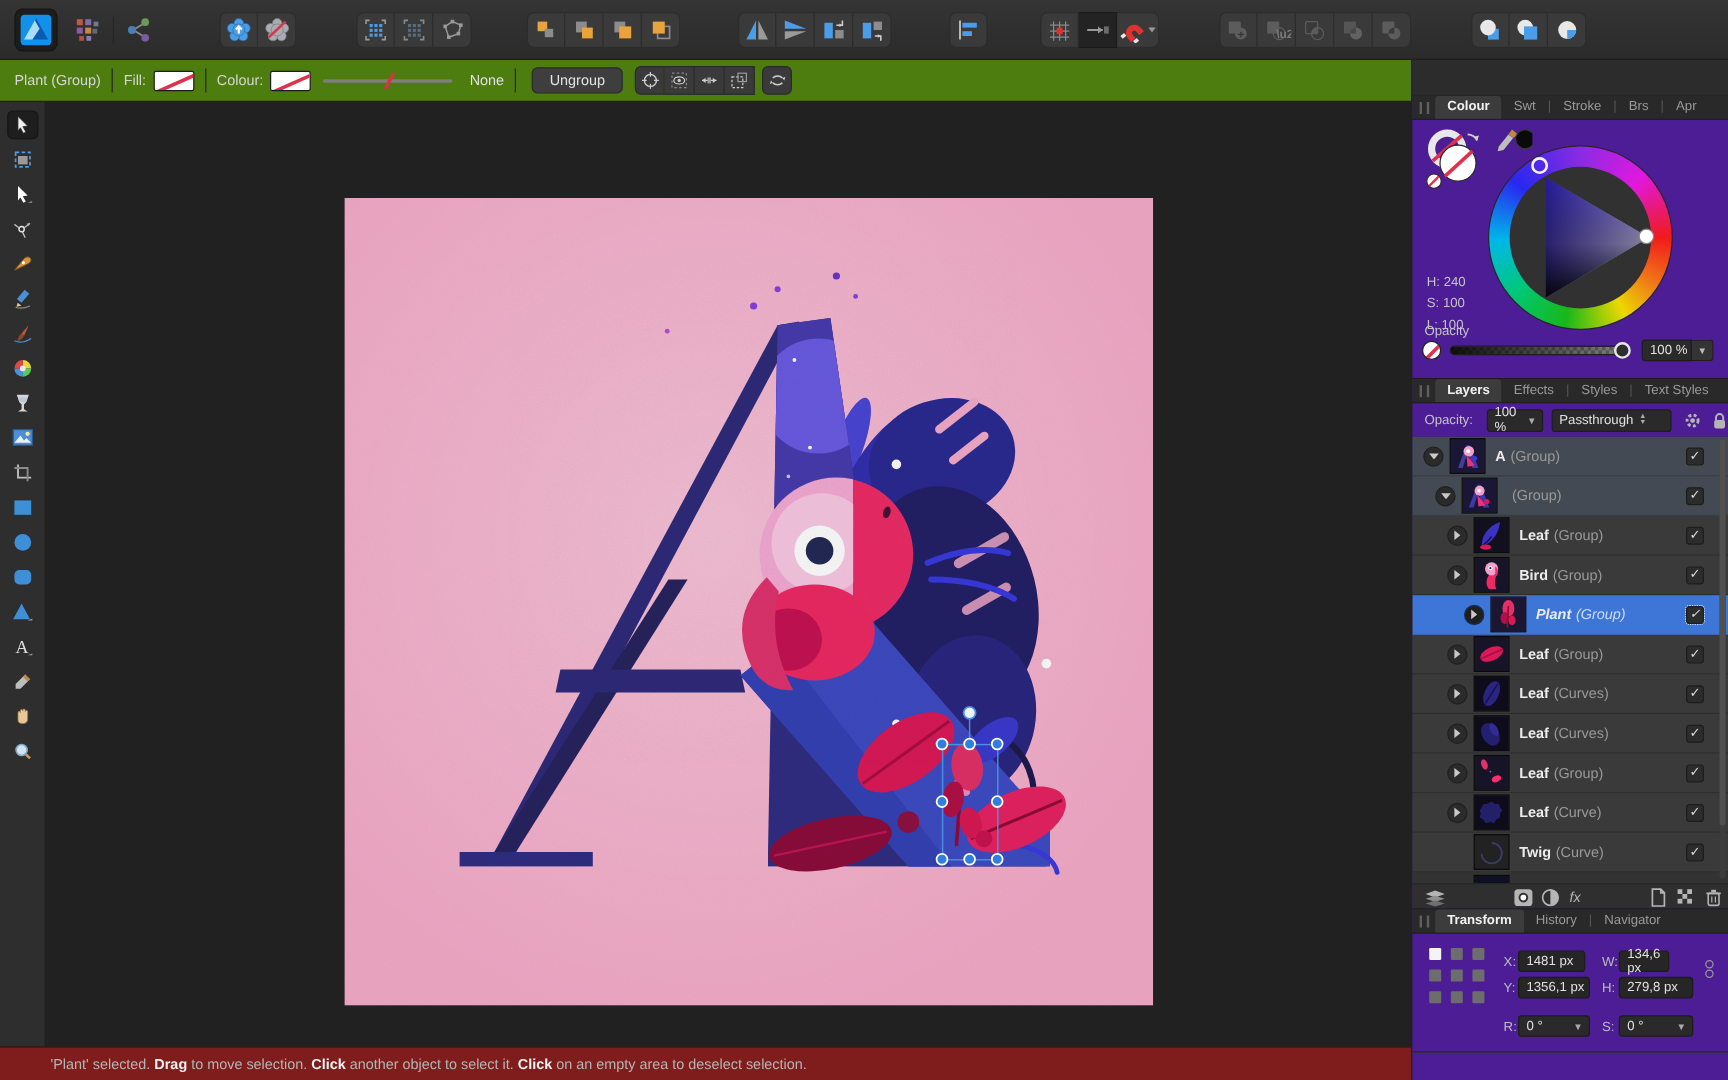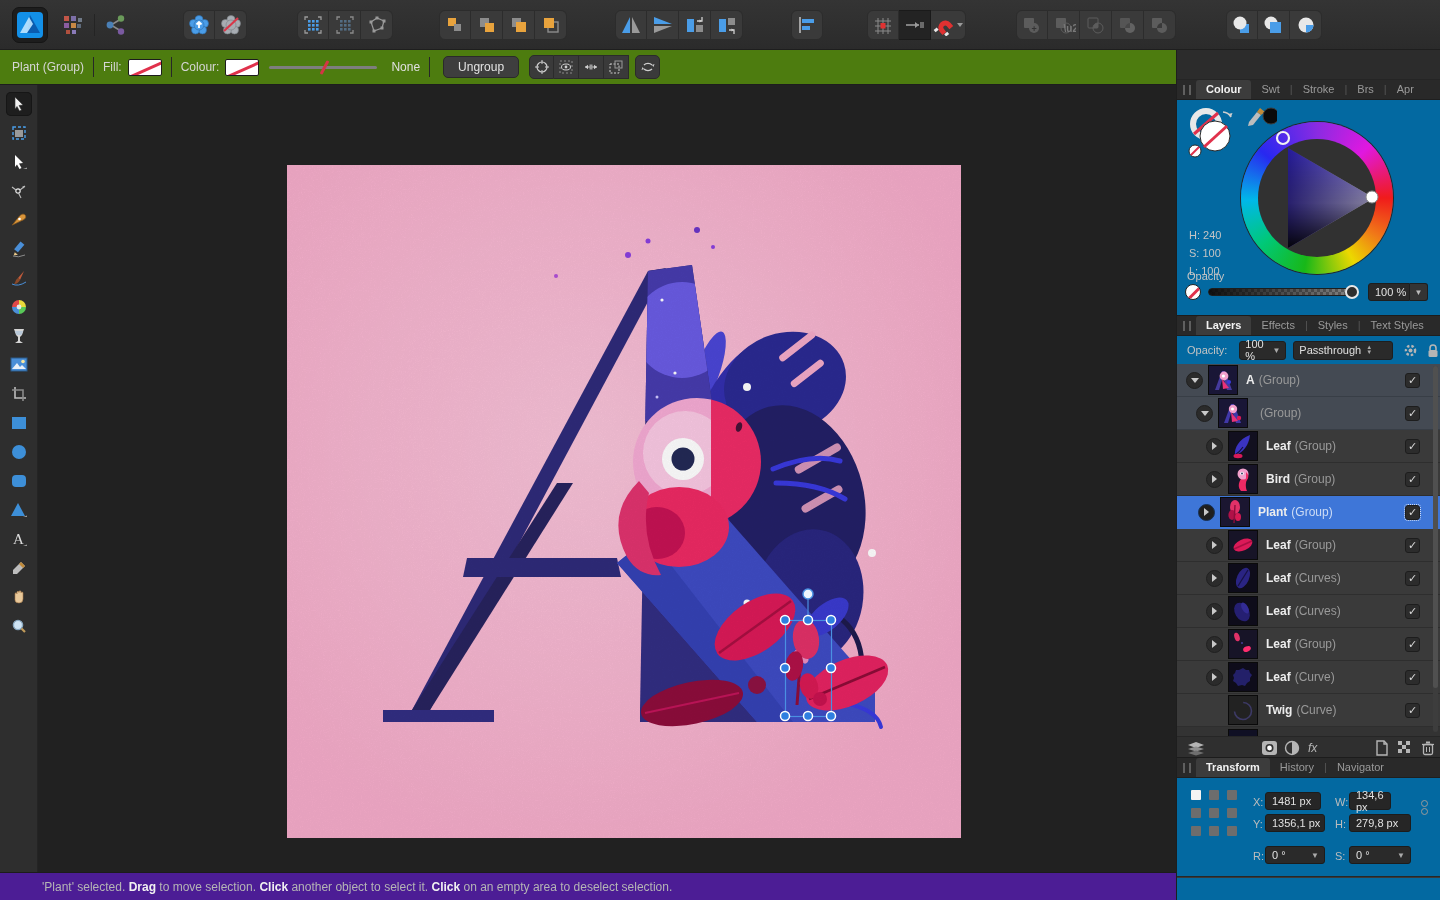--- a/index.html
+++ b/index.html
@@ -50,26 +50,26 @@
   .leftcol { width:1176px; display:flex; flex-direction:column; }
   .workrow { display:flex; flex:1 1 auto; min-height:0; }
   .toolstrip { width:38px; background:#2e2e2e; border-right:1px solid #242424;
     display:flex; flex-direction:column; align-items:center; padding-top:7px; gap:5px; flex:0 0 38px; }
   .tool { width:26px; height:24px; display:flex; align-items:center; justify-content:center; border-radius:5px; }
   .tool.sel { background:#1e1e1e; box-shadow:inset 0 0 0 1px #161616; }
   .canvas { flex:1 1 auto; background:#212121; position:relative; overflow:hidden; }
   .artboard { position:absolute; left:249px; top:80px; width:674px; height:673px; }
 
   
-  .statusbar { height:28px; background:#4c1d95; border-top:1px solid #1c1c1c; display:flex;
+  .statusbar { height:28px; background:#7f1d1d; border-top:1px solid #1c1c1c; display:flex;
     align-items:center; padding-left:42px; font-size:12px; color:#b5b5b5; flex:0 0 28px; }
   .statusbar .b { font-weight:bold; color:#f1f1f1; }
 
   
-  .rightpanel { width:264px; background:#0369a1; border-left:1px solid #1e1e1e;
+  .rightpanel { width:264px; background:#4c1d95; border-left:1px solid #1e1e1e;
     display:flex; flex-direction:column; font-size:11px; color:#c9c9c9; flex:0 0 264px; }
   .rp-spacer { height:30px; background:#2c2c2c; border-bottom:1px solid #252525; }
   .tabbar { height:20px; background:#292929; display:flex; align-items:flex-end;
     border-bottom:1px solid #1f1f1f; color:#9a9a9a; font-size:11px; }
   .grip { width:8px; height:10px; margin:0 5px 4px 6px;
     border-left:2px solid #5f5f5f; border-right:2px solid #5f5f5f; }
   .tab { padding:3px 10px 4px; }
   .tab.active { background:#3c3c3c; color:#f2f2f2; font-weight:bold; border-radius:3px 3px 0 0; }
   .tabsep { color:#555; padding-bottom:4px; }
 
@@ -911,21 +911,21 @@
                 <path d="M12 14 C9 18 9 23 12 26 L18 26 C16 21 17 17 18 14 Z" fill="#ee2a64"></path>
                 <circle cx="14" cy="9" r="5.5" fill="#f2a0cc"></circle>
                 <path d="M17 7 a5.5 5.5 0 0 1 0 9 Z" fill="#ef2c67"></path>
                 <circle cx="13" cy="8.5" r="1.8" fill="#fff"></circle>
                 <circle cx="13" cy="8.5" r="0.9" fill="#232a56"></circle>
               </svg>
     <span class="lname">Bird</span>
     <span class="ltype">(Group)</span>
     <span class="check"></span>
   </div>
-            <div class="lrow selected" style="padding-left: 21px;">
+            <div class="lrow selected" style="padding-left: 43px; font-style: italic;">
     <span class="expander">
                 <span class="tri right"></span>
               </span>
     <svg class="thumb" viewBox="0 0 28 28">
                 <rect width="28" height="28" fill="#1b1631"></rect>
                 <ellipse cx="14" cy="9" rx="5" ry="7" fill="#e23168"></ellipse>
                 <ellipse cx="11" cy="17" rx="3.6" ry="5" fill="#b11148"></ellipse>
                 <ellipse cx="17" cy="19" rx="3" ry="4" fill="#d81a54"></ellipse>
                 <line x1="14" y1="7" x2="13" y2="25" stroke="#8e0d3c" stroke-width="1.4"></line>
               </svg>

